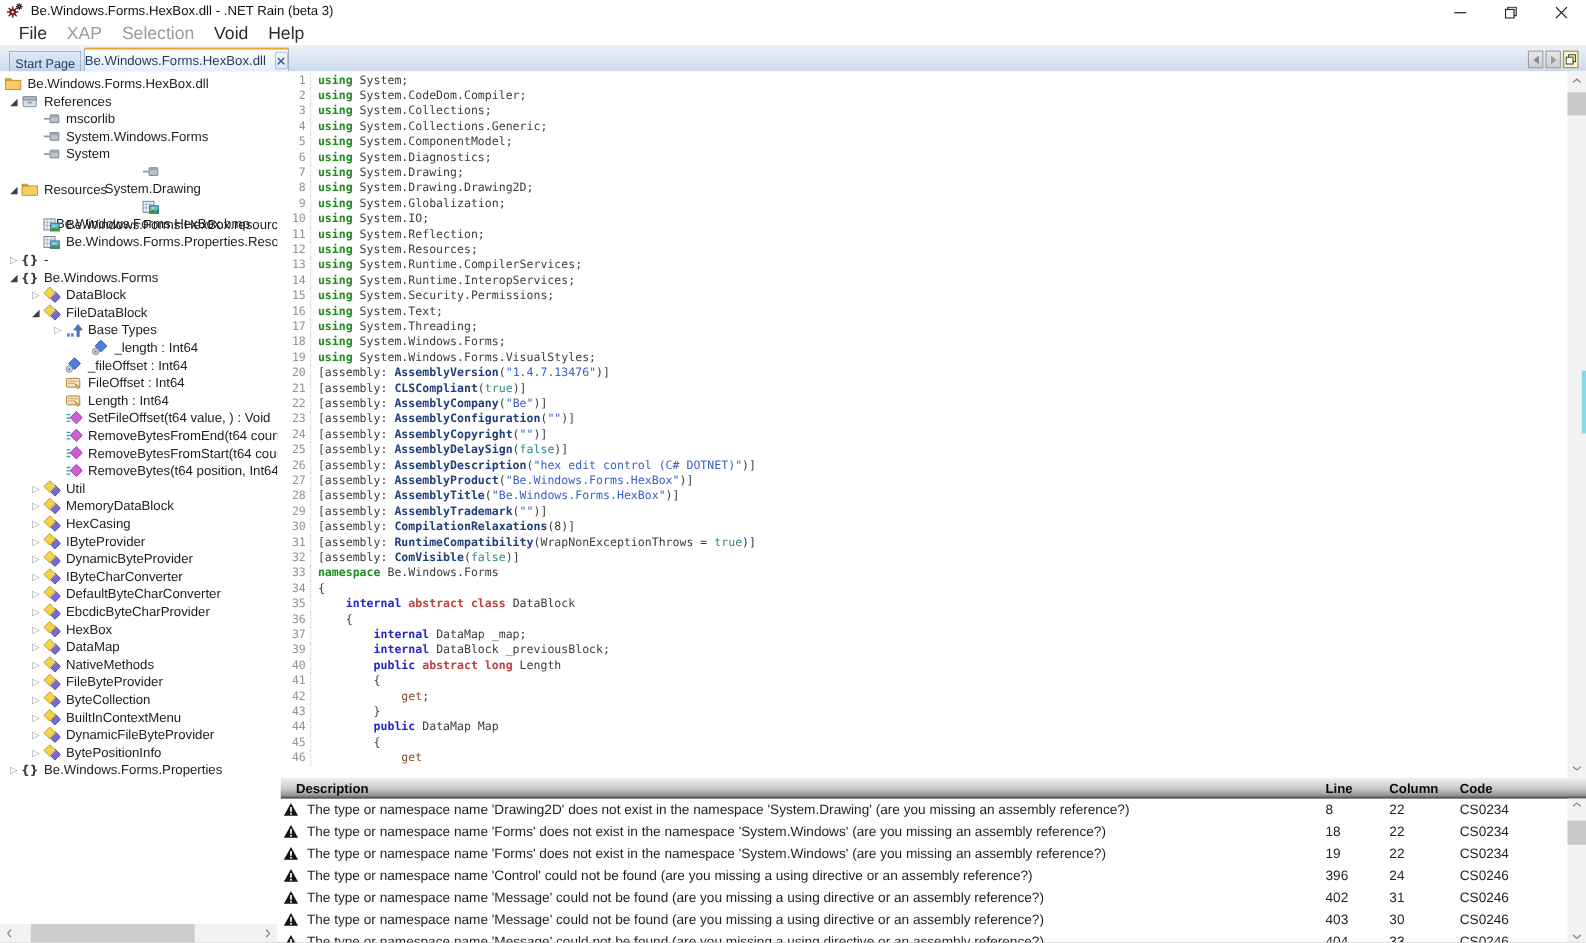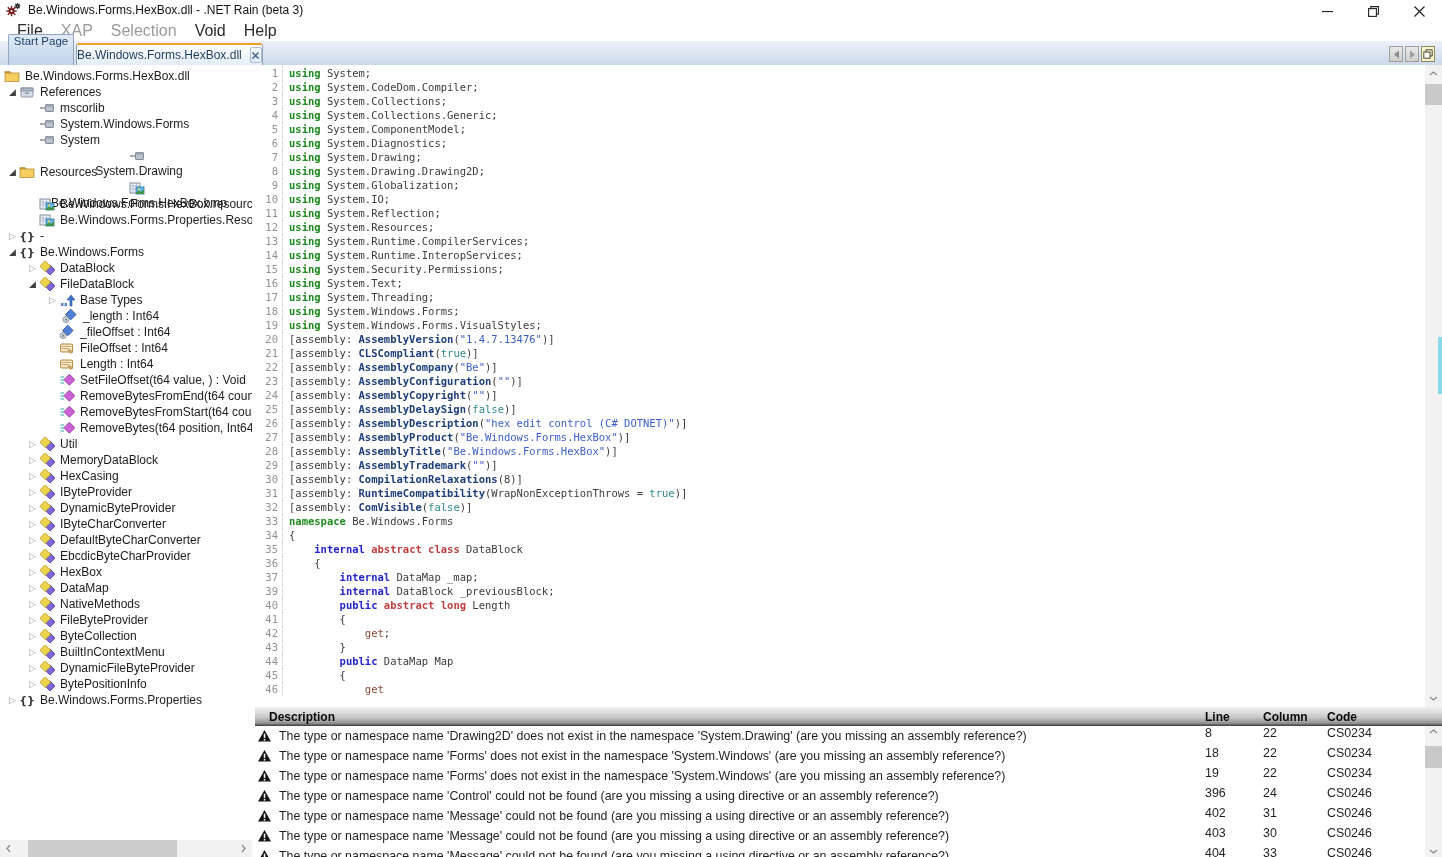--- a/index.html
+++ b/index.html
@@ -9,21 +9,21 @@
   .app-icon{position:absolute;left:5px;top:2px;width:16px;height:16px;}
   .title-text{position:absolute;left:28px;top:3px;font-size:12px;color:#111;white-space:nowrap;}
   .winbtns{position:absolute;right:0;top:0;height:22px;display:flex;}
   .winbtn{width:46px;height:22px;display:flex;align-items:center;justify-content:center;cursor:default;}
   
   .menubar{position:absolute;top:20px;left:0;right:0;height:21px;background:#fff;display:flex;align-items:center;padding-left:8px;box-sizing:border-box;}
   .menu-item{font-size:16px;padding:2px 9px;color:#2b2b2b;white-space:nowrap;}
   .menu-item.dim{color:#9a9a9a;}
   
   .tabstrip{position:absolute;top:41px;left:0;right:0;height:24px;background:linear-gradient(#edf2fa,#ccd9ea);}
-  .tab-start{position:absolute;left:8px;bottom:0;height:31px;width:66px;background:linear-gradient(#e0eaf6,#c2d3ea);border:1px solid #93a5c0;border-bottom:none;border-radius:2px 2px 0 0;color:#22456b;font-size:11.5px;display:flex;align-items:flex-start;justify-content:center;box-sizing:border-box;}
+  .tab-start{position:absolute;left:8px;bottom:0;height:19px;width:66px;background:linear-gradient(#e0eaf6,#c2d3ea);border:1px solid #93a5c0;border-bottom:none;border-radius:2px 2px 0 0;color:#22456b;font-size:11.5px;display:flex;align-items:flex-end;justify-content:center;box-sizing:border-box;}
   .tab-active{position:absolute;left:76px;bottom:0;height:22px;width:187px;background:linear-gradient(#ffffff,#e3edf9);border:1px solid #8fa0b8;border-top:2px solid #efa12d;border-bottom:none;border-radius:3px 3px 0 0;color:#1e3c5c;font-size:12px;display:flex;align-items:center;justify-content:center;gap:8px;box-sizing:border-box;}
   .tab-close{width:15px;height:14px;display:flex;align-items:center;justify-content:center;border:1px solid #aebdd2;border-radius:2px;background:linear-gradient(#f4f8fd,#dfe9f6);}
   .navbtns{position:absolute;right:7px;bottom:3px;display:flex;gap:2px;}
   .navbtn{width:14px;height:16px;background:linear-gradient(#e9e9e9,#cfcfcf);border:1px solid #9f9f9f;display:flex;align-items:center;justify-content:center;box-sizing:border-box;}
   .navbtn.winlist{background:#faf3cd;border-color:#8d8d60;}
   
   .tree-panel{position:absolute;left:0;top:65px;width:252px;height:792px;background:#fff;overflow:hidden;}
   .tree-view{position:absolute;top:0;left:0;right:0;bottom:17px;overflow:hidden;padding-top:3px;}
   .trow{display:flex;align-items:center;height:16px;white-space:nowrap;cursor:default;}
   .expander{width:13px;flex-shrink:0;text-align:center;font-size:9px;line-height:16px;}
@@ -54,21 +54,21 @@
   .vthumb{position:absolute;left:0;width:17px;background:#c9c9c9;}
   .scroll-marker{position:absolute;right:0;top:272px;width:4px;height:57px;background:#8ad9e9;}
   
   .error-panel{position:absolute;left:255px;top:707px;width:1187px;height:150px;background:#fff;overflow:hidden;}
   .err-header{height:19px;display:flex;align-items:center;background:linear-gradient(#f2f2f2,#c6c6c6 55%,#939393 85%,#3c3c3c 100%);font-size:12px;font-weight:bold;color:#0a0a0a;}
   .hd-desc{flex:1;padding-left:14px;}
   .hd-line{width:58px;}
   .hd-col{width:64px;}
   .hd-code{width:98px;}
   .hd-sb{width:17px;}
-  .err-row{height:20px;display:flex;font-size:12.4px;color:#1f1f1f;}
+  .err-row{height:20px;display:flex;align-items:center;font-size:12.4px;color:#1f1f1f;}
   .err-desc{flex:1;display:flex;align-items:center;gap:8px;padding-left:3px;overflow:hidden;white-space:nowrap;}
   .warn{width:13px;height:12px;flex-shrink:0;display:inline-flex;}
   .err-line{width:58px;}
   .err-col{width:64px;}
   .err-code{width:98px;}
   .err-sb-pad{width:17px;}
   .errscroll{position:absolute;right:0;top:19px;bottom:0;width:17px;background:#f2f2f3;}
 </style>
 <style>.tok-g{color:#1f8a1f}.tok-b{color:#2525cc}.tok-r{color:#bf4040}.tok-a{color:#1f3f7a}.tok-s{color:#3a5fc8}.tok-t{color:#2e8b8b}.tok-m{color:#8a4a33}.tok-p{color:#3c3c3c}</style></head>
 <body>
@@ -306,21 +306,21 @@
           <span class="expander closed">▷</span>
           <span class="ticon">
             <svg width="16" height="16" viewBox="0 0 16 16">
               <rect x="2" y="11" width="2.5" height="3" fill="#5a86c8"></rect>
               <rect x="5.5" y="11" width="2.5" height="3" fill="#5a86c8"></rect>
               <path d="M11 14V8h-3l4-5 4 5h-3v6z" fill="#3f74c9" stroke="#2a55a0" stroke-width="0.6"></path>
             </svg>
           </span>
           <span class="tlabel">Base Types</span>
         </div>
-        <div class="trow" style="padding-left: 49px;">
+        <div class="trow" style="padding-left: 70px;">
           <span class="expander none"></span>
           <span class="ticon">
             <svg width="16" height="16" viewBox="0 0 16 16">
               <rect x="5" y="2.8" width="7.5" height="7.5" transform="rotate(45 8.75 6.55)" fill="#4f7fd9" stroke="#2d4f9e" stroke-width="0.8"></rect>
               <circle cx="4" cy="11.5" r="3" fill="#cfd6de" stroke="#7c8591" stroke-width="0.8"></circle>
               <rect x="3.2" y="10.7" width="1.6" height="2" fill="#6b7480"></rect>
             </svg>
           </span>
           <span class="tlabel">_length : Int64</span>
         </div>

